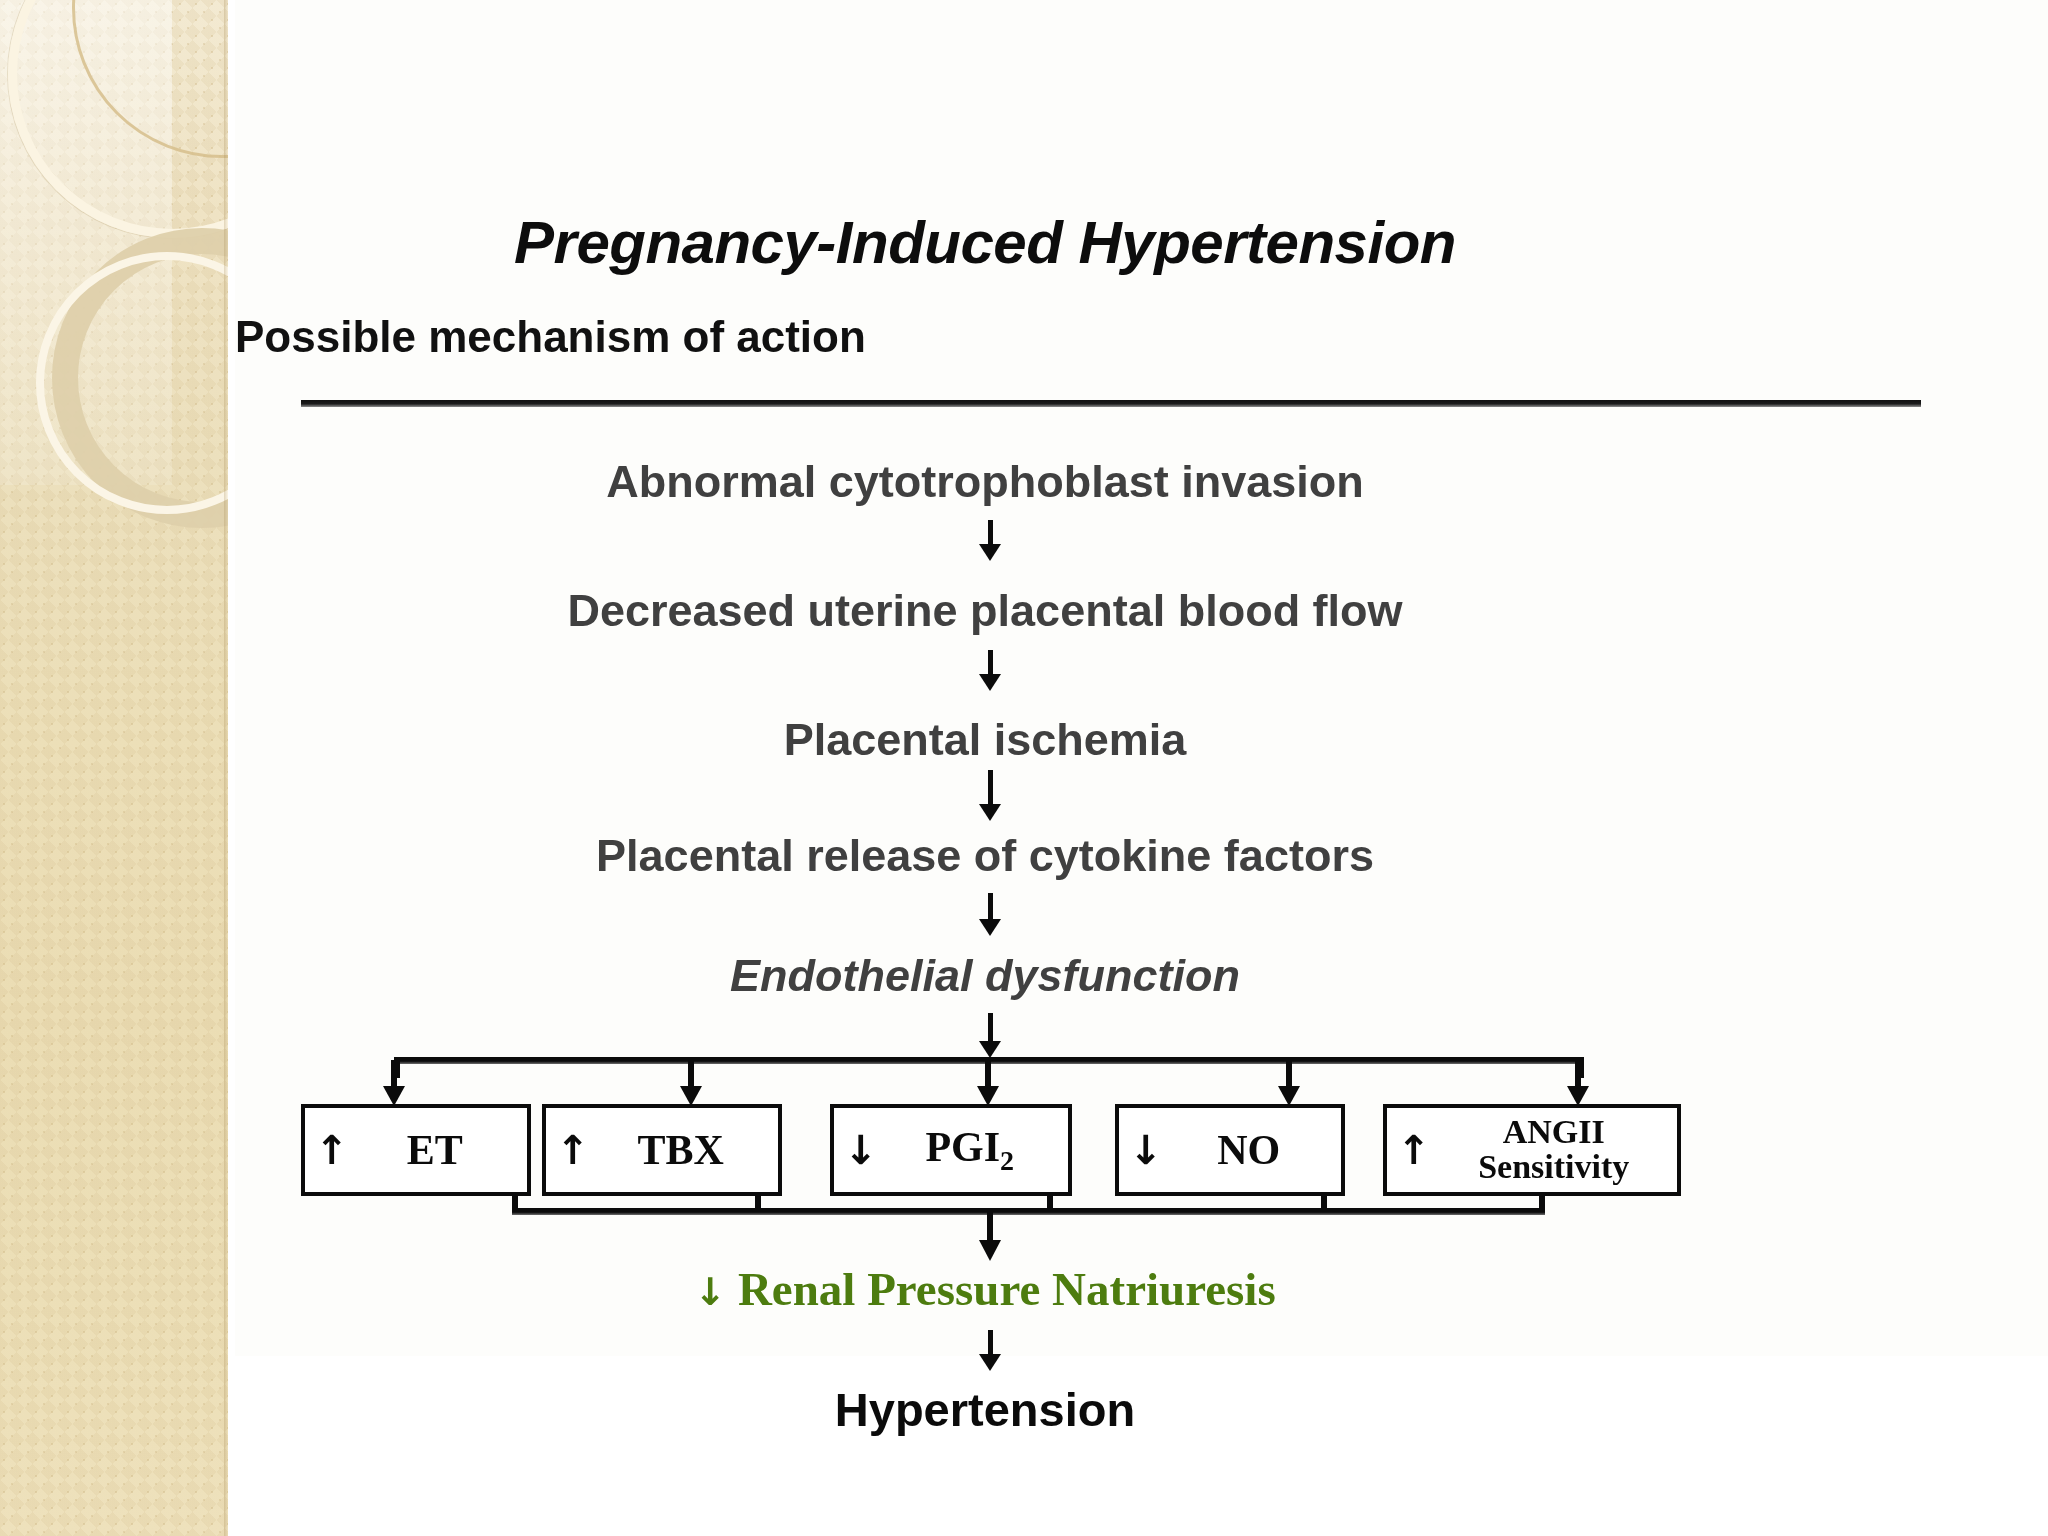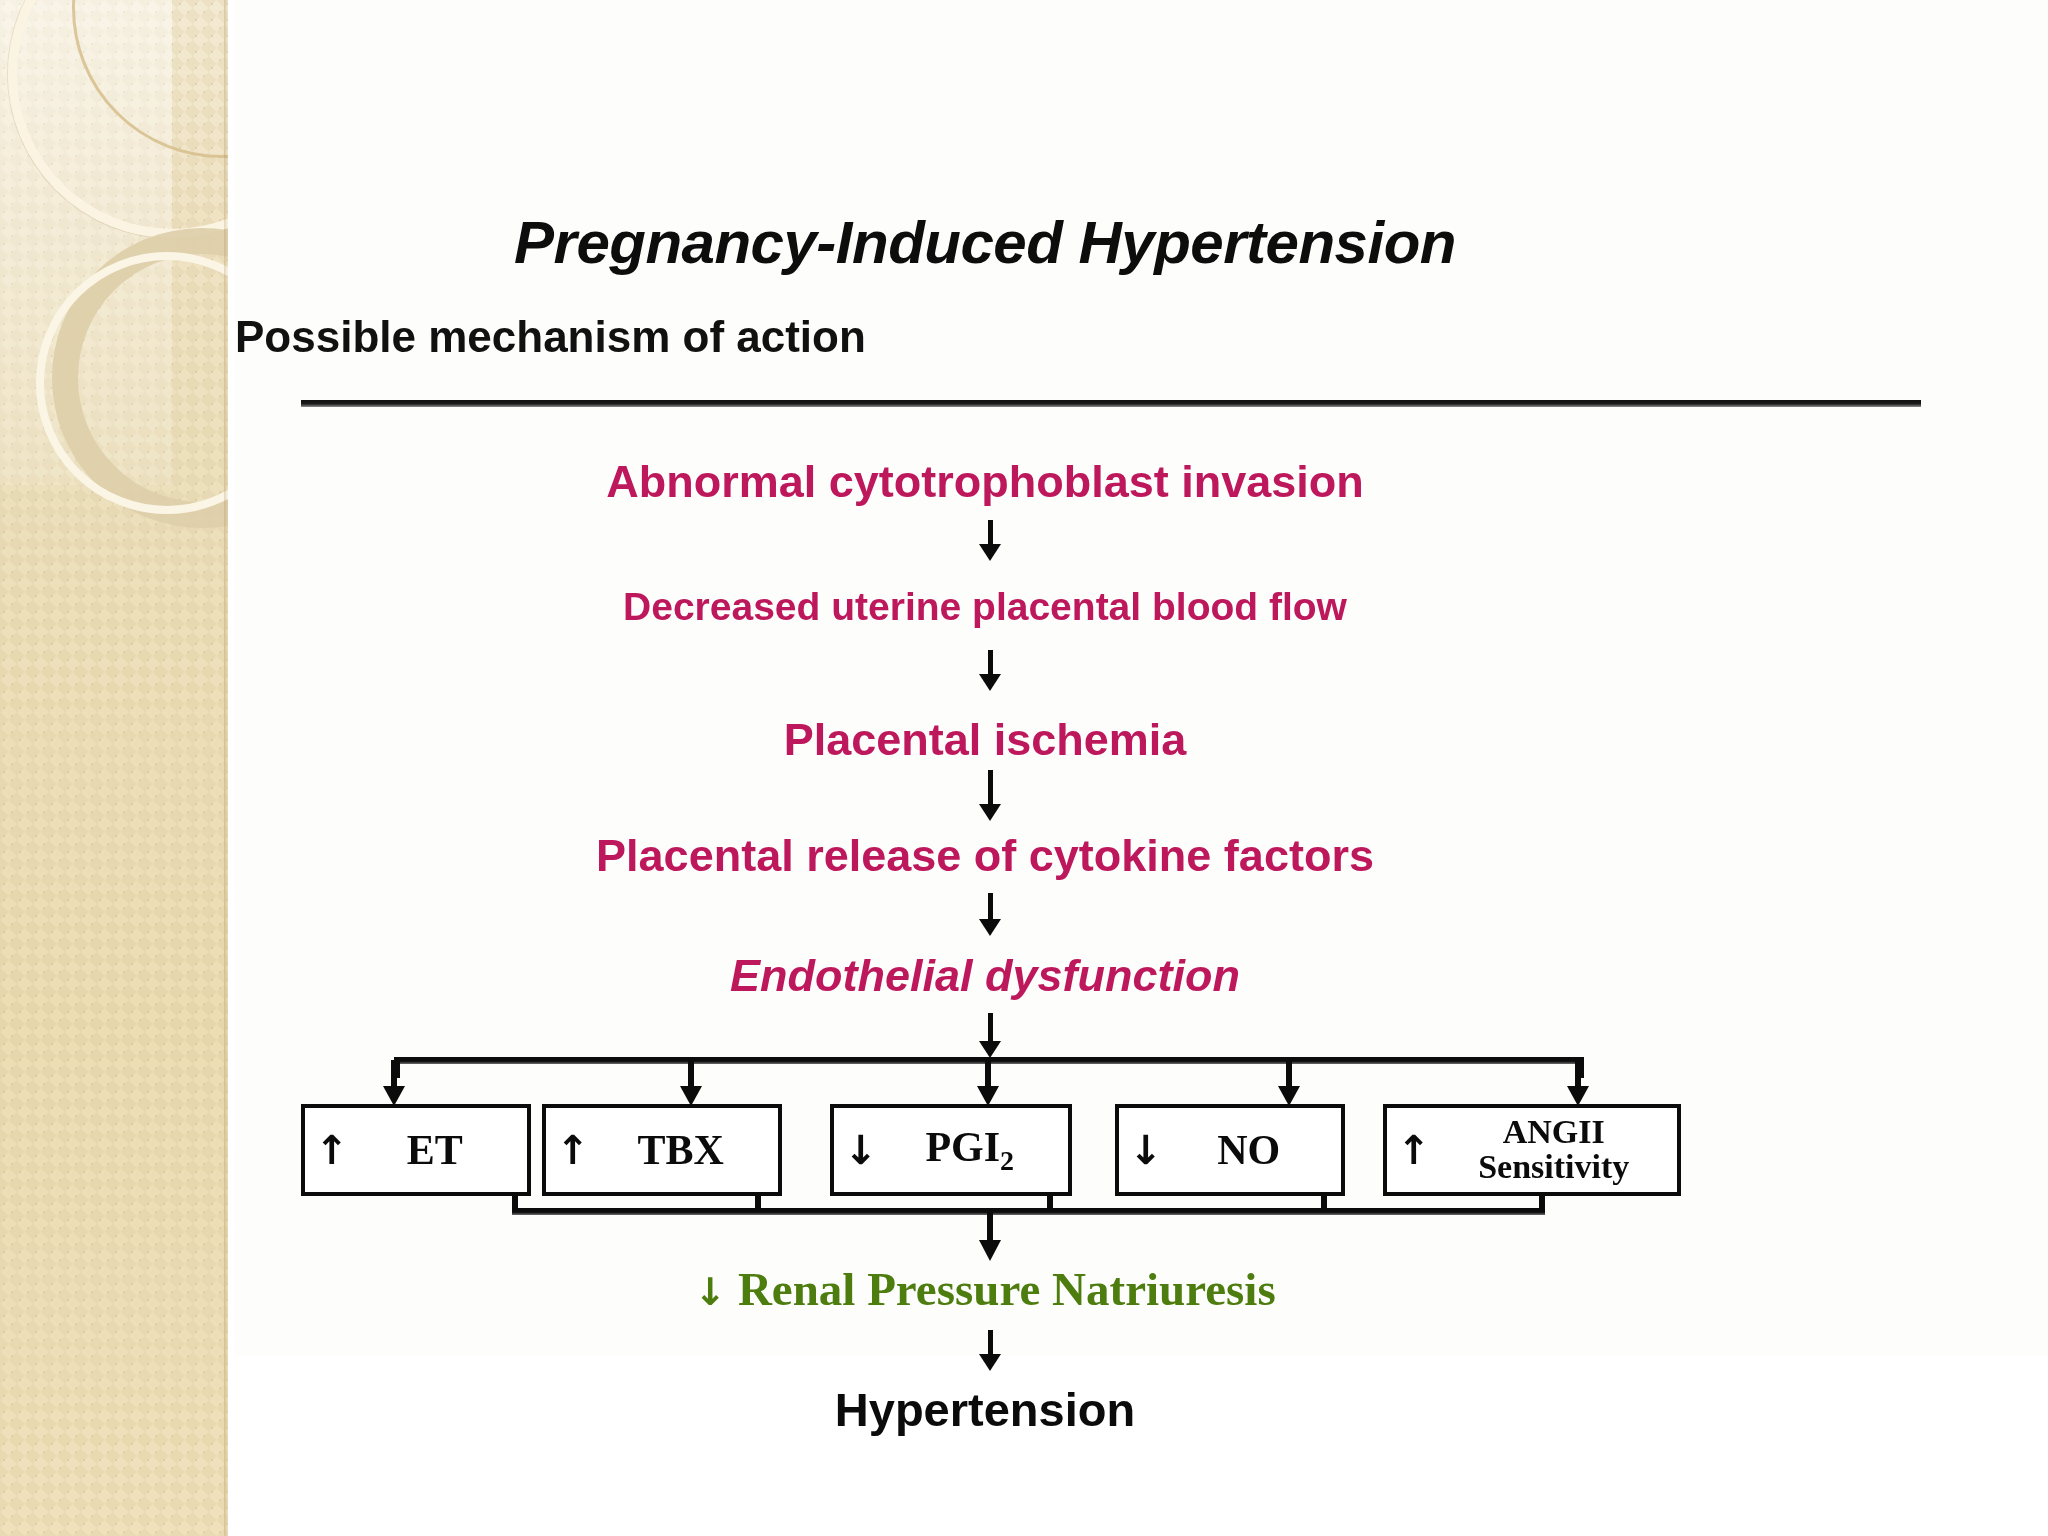--- a/index.html
+++ b/index.html
@@ -130,26 +130,26 @@
     background: linear-gradient(180deg, #101010 0%, #1b1b1b 55%, #8d8d8d 100%);
   }
 
   
   .flow-line {
     position: absolute;
     width: 1500px;
     left: 0;
     text-align: center;
     font-weight: bold;
-    color: #be185d;
+    color: #404040;
     white-space: nowrap;
     font-family: "Liberation Sans", sans-serif;
   }
   #flow-1 { top: 456px; font-size: 45px; }
-  #flow-2 { top: 585px; font-size: 39px; }
+  #flow-2 { top: 585px; font-size: 45px; }
   #flow-3 { top: 714px; font-size: 45px; }
   #flow-4 { top: 830px; font-size: 45px; }
   #flow-5 { top: 950px; font-size: 45px; font-style: italic; }
 
   
   .v-arrow {
     position: absolute;
     left: 744px;
     width: 22px;
   }

